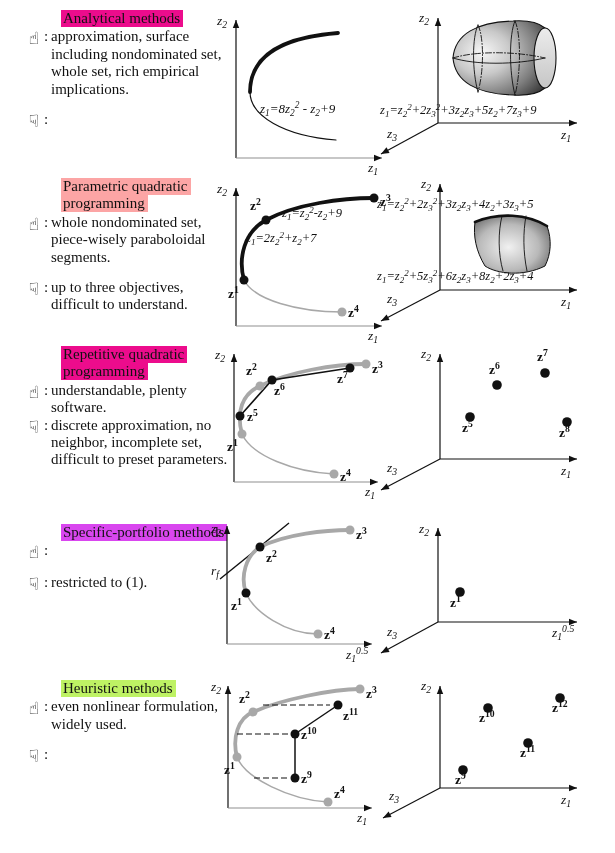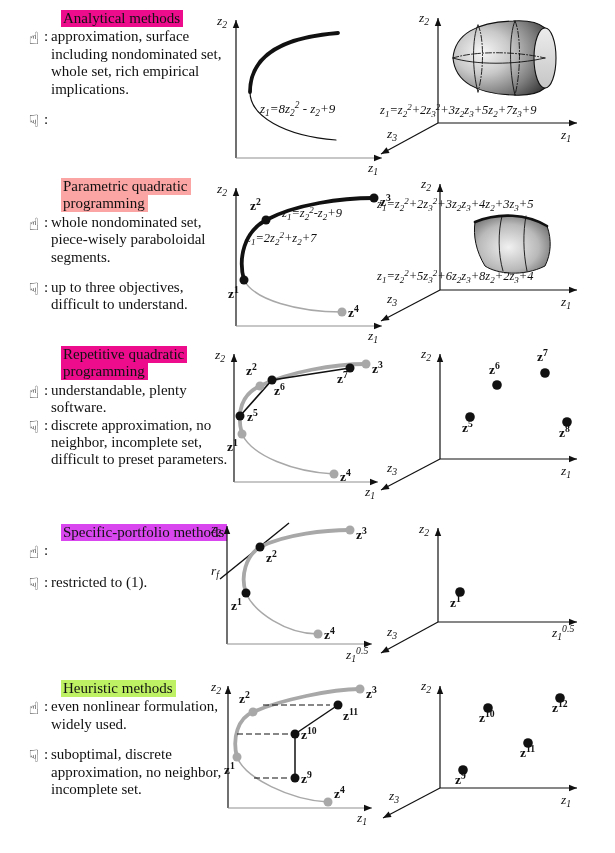--- a/index.html
+++ b/index.html
@@ -315,21 +315,20 @@
         <span class="title" style="background: #bef264;">Heuristic methods</span>
       </div>
       <div class="pc pros-block">
         <span class="icn">☝</span>
           <span class="colon">:</span>
         <div class="txt">even nonlinear formulation, widely used.</div>
       </div>
       <div class="pc cons-block">
         <span class="icn">☟</span>
           <span class="colon">:</span>
-        <div class="txt">suboptimal, discrete approximation, no neighbor, incomplete set.</div>
       </div>
     </div>
     <svg class="plot p2d" viewBox="0 0 190 175" width="190" height="175">
         <g>
           <line x1="18" y1="130" x2="18" y2="8" stroke="#111" stroke-width="1.2"></line>
           <polygon points="18,8 21.2,16 14.8,16" fill="#111"></polygon>
         </g>
         <g>
           <line x1="18" y1="130" x2="162" y2="130" stroke="#8f8f8f" stroke-width="1.2"></line>
           <polygon points="162,130 154,133.2 154,126.8" fill="#111"></polygon>

